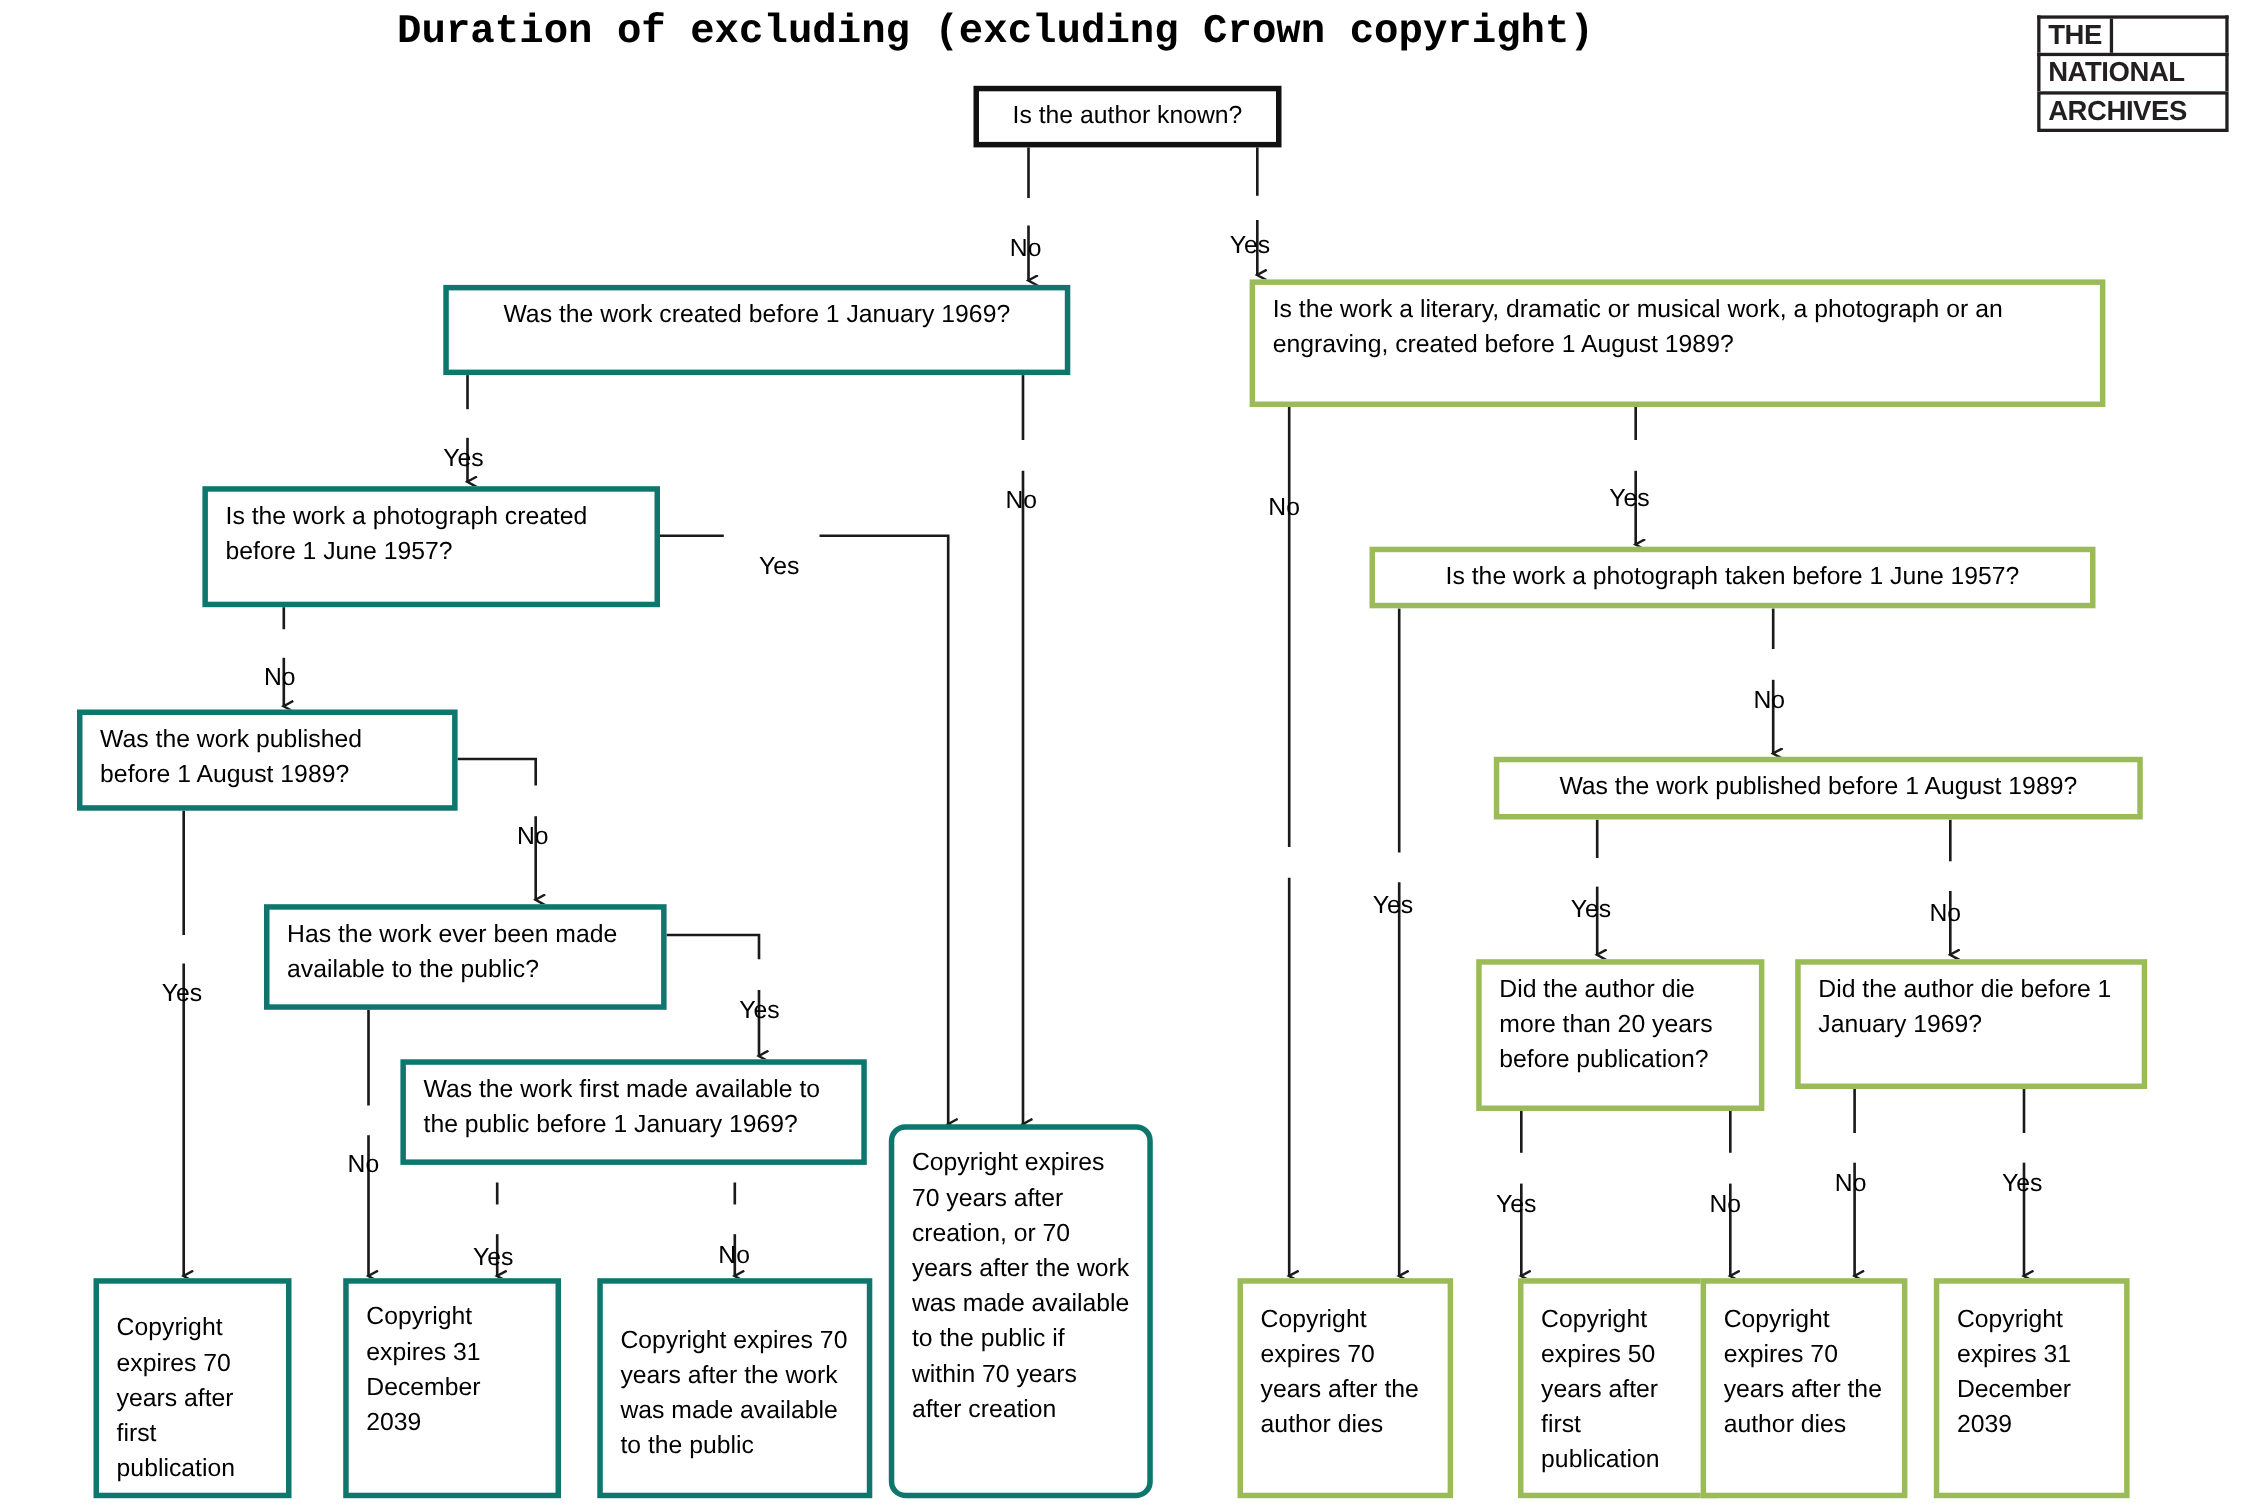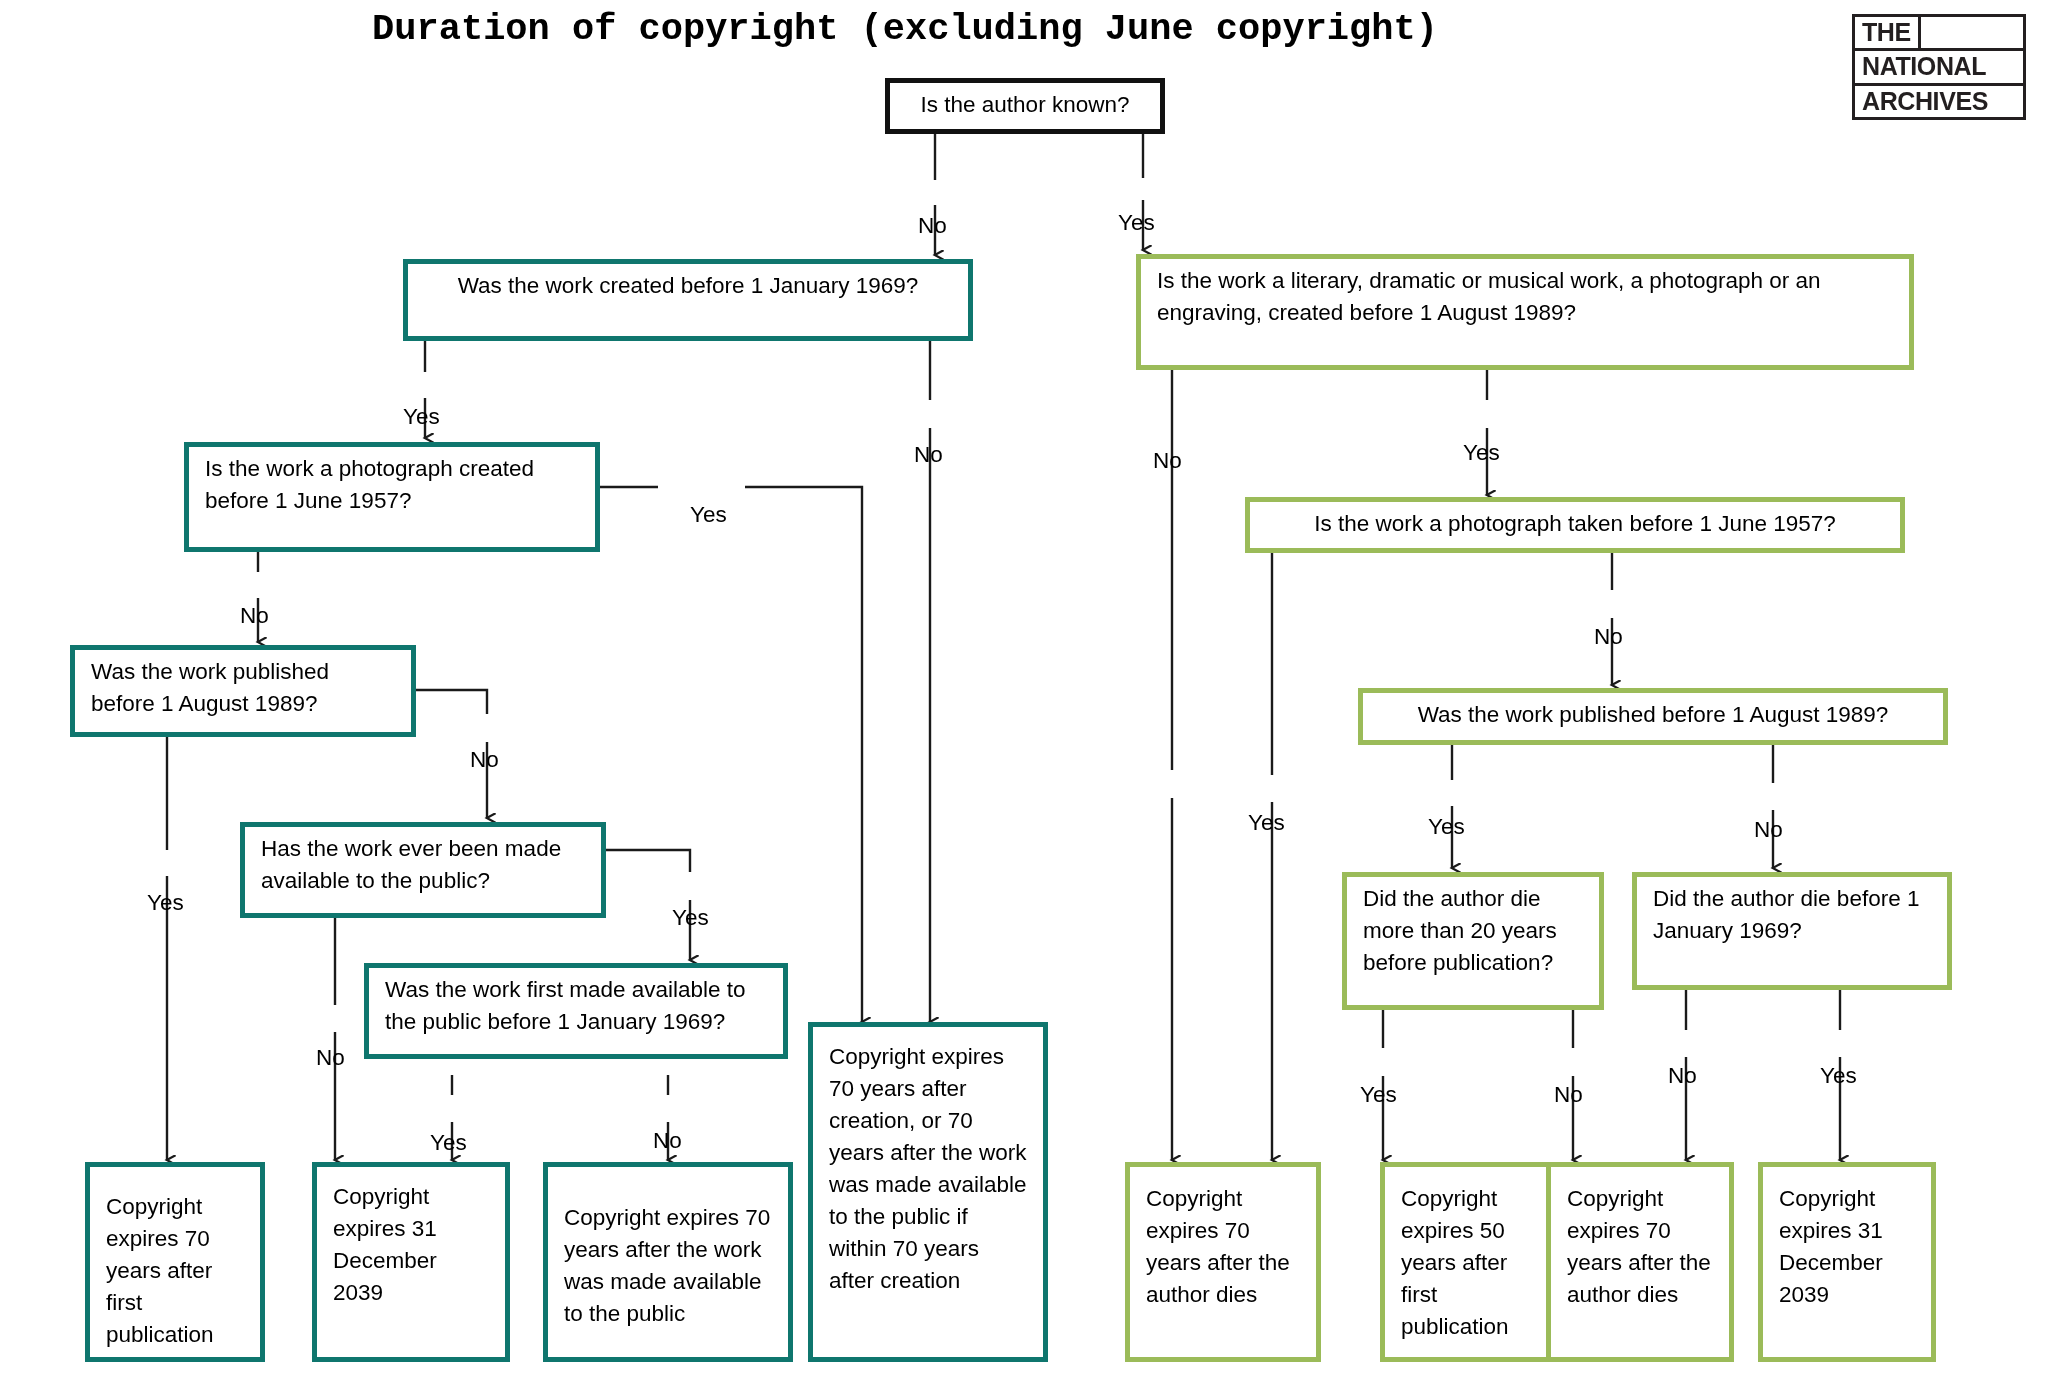--- a/index.html
+++ b/index.html
@@ -30,21 +30,21 @@
   .node.pad{padding:6px 16px;}
   .node.center .txt{text-align:center;}
 
   .lbl{position:absolute;font-size:22.5px;line-height:1;white-space:nowrap;margin-top:32px;}
 </style>
 </head>
 <body>
 
 <div id="stage">
 
-  <div class="title">Duration of copyright (excluding June copyright)</div>
+  <div class="title">Duration of excluding (excluding Crown copyright)</div>
 
   <div class="logo">
     <div class="row">
       <div class="cell">THE</div>
       <div class="cell blank">&nbsp;</div>
     </div>
     <div class="row">
       <div class="cell full">NATIONAL</div>
     </div>
     <div class="row">
@@ -181,21 +181,21 @@
   </div>
 
   <div class="node red pad" style="left:312px;top:1162px;width:198px;height:200px;align-items:flex-start;padding-top:14px;">
     <span class="txt">Copyright expires 31 December 2039</span>
   </div>
 
   <div class="node red pad" style="left:543px;top:1162px;width:250px;height:200px;align-items:center;padding-top:14px;">
     <span class="txt">Copyright expires 70 years after the work was made available to the public</span>
   </div>
 
-  <div class="node red pad" style="left:808px;top:1022px;width:240px;height:340px;align-items:flex-start;padding-top:14px;">
+  <div class="node red pad" style="left:808px;top:1022px;width:240px;height:340px;align-items:flex-start;padding-top:14px;border-radius:15px;">
     <span class="txt">Copyright expires 70 years after creation, or 70 years after the work was made available to the public if within 70 years after creation</span>
   </div>
 
   <div class="node green pad" style="left:1136px;top:254px;width:778px;height:116px;">
     <span class="txt">Is the work a literary, dramatic or musical work, a photograph or an engraving, created before 1 August 1989?</span>
   </div>
 
   <div class="node green pad center" style="left:1245px;top:497px;width:660px;height:56px;">
     <span class="txt">Is the work a photograph taken before 1 June 1957?</span>
   </div>

